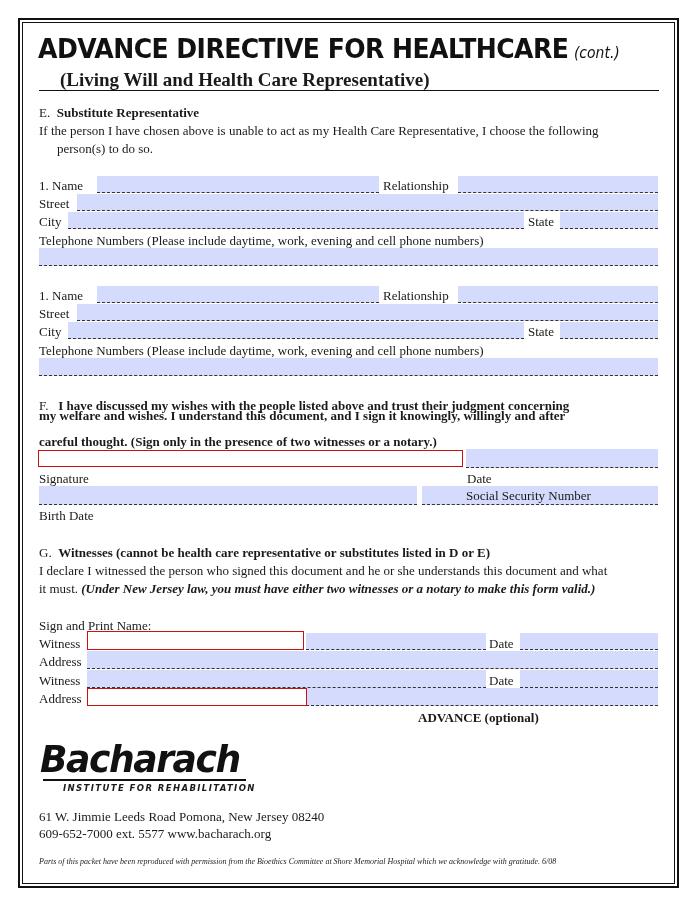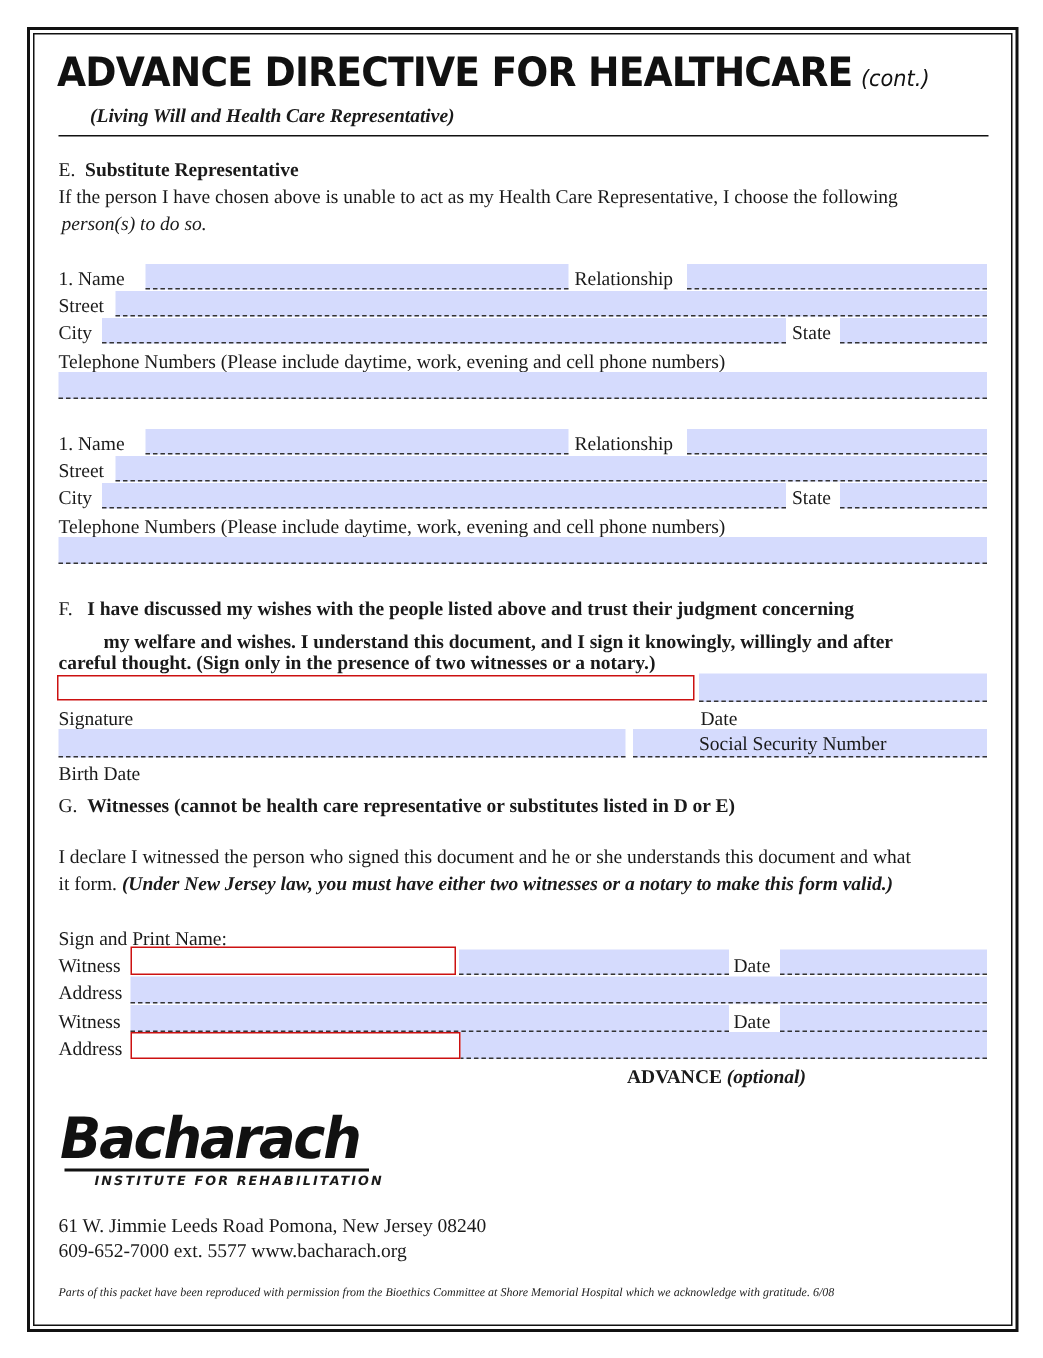--- a/index.html
+++ b/index.html
@@ -3,21 +3,21 @@
   <meta charset="utf-8">
   <style>
     * { box-sizing: border-box; margin: 0; padding: 0; }
     html, body { width: 695px; height: 905px; background: #ffffff; overflow: hidden; }
     body { position: relative; font-family: "Liberation Serif", "DejaVu Serif", serif; color: #1a1a1a; }
     .frame-outer { position: absolute; left: 18px; top: 18px; width: 661px; height: 870px; border: 2px solid #111; }
     .frame-inner { position: absolute; left: 22px; top: 22px; width: 653px; height: 862px; border: 1px solid #111; }
     .abs { position: absolute; white-space: nowrap; }
     .title { left: 38px; top: 33px; font-family: "DejaVu Sans", sans-serif; font-weight: bold; font-size: 27px; letter-spacing: -0.6px; color: #111; transform: scaleX(0.93); transform-origin: left top; }
     .title-cont { font-family: "DejaVu Sans", sans-serif; font-weight: normal; font-style: italic; font-size: 15px; margin-left: 6px; letter-spacing: 0; }
-    .subtitle { left: 60px; top: 69px; font-style: italic; font-weight: bold; font-size: 13px; }
+    .subtitle { left: 60px; top: 69px; font-weight: bold; font-size: 19px; }
     .rule { position: absolute; left: 39px; top: 90px; width: 620px; height: 1px; background: #111; }
     .t13 { font-size: 13px; }
     .bold { font-weight: bold; }
     .field { position: absolute; background: #d5dbfd; border-bottom: 1px dashed #333; height: 17px; }
     .field.red { background: #ffffff; border: 1.5px solid #cc1111; }
     .logo { left: 40px; top: 737px; font-family: "DejaVu Sans", sans-serif; font-weight: bold; font-style: italic; font-size: 38px; letter-spacing: -1.5px; color: #111; transform: scaleX(0.95); transform-origin: left top; }
     .logo-rule { position: absolute; left: 43px; top: 779px; width: 203px; height: 2px; background: #111; }
     .logo-tag { left: 42px; top: 783px; font-family: "DejaVu Sans", sans-serif; font-weight: bold; font-style: italic; font-size: 8.5px; letter-spacing: 1.4px; margin-left: 21px; }
     .small-note { left: 39px; top: 857px; font-style: italic; font-size: 8px; color: #222; }
   </style>
@@ -26,21 +26,21 @@
 
 <div class="frame-outer"></div>
 <div class="frame-inner"></div>
 
 <div class="abs title"><span>ADVANCE DIRECTIVE FOR HEALTHCARE</span><span class="title-cont">(cont.)</span></div>
 <div class="abs subtitle">(Living Will and Health Care Representative)</div>
 <div class="rule"></div>
 
 <div class="abs t13" style="left:39px;top:105px;"><span>E.</span>&nbsp; <span class="bold">Substitute Representative</span></div>
 <div class="abs t13" style="left:39px;top:123px;">If the person I have chosen above is unable to act as my Health Care Representative, I choose the following</div>
-<div class="abs t13" style="left:41px;top:141px;font-style:italic;">person(s) to do so.</div>
+<div class="abs t13" style="left:57px;top:141px;">person(s) to do so.</div>
 
 <div class="abs t13" style="left:39px;top:178px;">1.  Name</div>
 <div class="field" style="left:97px;top:176px;width:282px;"></div>
 <div class="abs t13" style="left:383px;top:178px;">Relationship</div>
 <div class="field" style="left:458px;top:176px;width:200px;"></div>
 
 <div class="abs t13" style="left:39px;top:196px;">Street</div>
 <div class="field" style="left:77px;top:194px;width:581px;"></div>
 
 <div class="abs t13" style="left:39px;top:214px;">City</div>
@@ -61,36 +61,36 @@
 
 <div class="abs t13" style="left:39px;top:324px;">City</div>
 <div class="field" style="left:68px;top:322px;width:456px;"></div>
 <div class="abs t13" style="left:528px;top:324px;">State</div>
 <div class="field" style="left:560px;top:322px;width:98px;"></div>
 
 <div class="abs t13" style="left:39px;top:343px;">Telephone Numbers (Please include daytime, work, evening and cell phone numbers)</div>
 <div class="field" style="left:39px;top:358px;width:619px;height:18px;"></div>
 
 <div class="abs t13" style="left:39px;top:398px;"><span>F.</span>&nbsp;&nbsp; <span class="bold">I have discussed my wishes with the people listed above and trust their judgment concerning</span></div>
-<div class="abs t13 bold" style="left:39px;top:420px;margin-left:30px;">my welfare and wishes. I understand this document, and I sign it knowingly, willingly and after</div>
+<div class="abs t13 bold" style="left:39px;top:408px;">my welfare and wishes. I understand this document, and I sign it knowingly, willingly and after</div>
 <div class="abs t13 bold" style="left:39px;top:434px;">careful thought. (Sign only in the presence of two witnesses or a notary.)</div>
 
 <div class="field red" style="left:38px;top:450px;width:425px;height:17px;"></div>
 <div class="field" style="left:466px;top:449px;width:192px;height:19px;"></div>
 <div class="abs t13" style="left:39px;top:471px;">Signature</div>
 <div class="abs t13" style="left:467px;top:471px;">Date</div>
 
 <div class="field" style="left:39px;top:486px;width:378px;height:19px;"></div>
 <div class="field" style="left:422px;top:486px;width:236px;height:19px;"></div>
 <div class="abs t13" style="left:39px;top:508px;">Birth Date</div>
 <div class="abs t13" style="left:466px;top:488px;text-align:right;">Social Security Number</div>
 
-<div class="abs t13" style="left:39px;top:529px;"><span>G.</span>&nbsp; <span class="bold">Witnesses (cannot be health care representative or substitutes listed in D or E)</span></div>
+<div class="abs t13" style="left:39px;top:545px;"><span>G.</span>&nbsp; <span class="bold">Witnesses (cannot be health care representative or substitutes listed in D or E)</span></div>
 <div class="abs t13" style="left:39px;top:563px;">I declare I witnessed the person who signed this document and he or she understands this document and what</div>
-<div class="abs t13" style="left:39px;top:581px;"><span>it form.</span> <span class="bold" style="font-style:italic;">(Under New Jersey law, you must have either two witnesses or a notary to make this form valid.)</span></div>
+<div class="abs t13" style="left:39px;top:581px;"><span>it must.</span> <span class="bold" style="font-style:italic;">(Under New Jersey law, you must have either two witnesses or a notary to make this form valid.)</span></div>
 
 <div class="abs t13" style="left:39px;top:618px;">Sign and Print Name:</div>
 
 <div class="abs t13" style="left:39px;top:636px;">Witness</div>
 <div class="field red" style="left:87px;top:631px;width:217px;height:19px;"></div>
 <div class="field" style="left:306px;top:633px;width:180px;height:17px;"></div>
 <div class="abs t13" style="left:489px;top:636px;">Date</div>
 <div class="field" style="left:520px;top:633px;width:138px;height:17px;"></div>
 
 <div class="abs t13" style="left:39px;top:654px;">Address</div>
@@ -98,21 +98,21 @@
 
 <div class="abs t13" style="left:39px;top:673px;">Witness</div>
 <div class="field" style="left:87px;top:670px;width:399px;height:18px;"></div>
 <div class="abs t13" style="left:489px;top:673px;">Date</div>
 <div class="field" style="left:520px;top:670px;width:138px;height:18px;"></div>
 
 <div class="abs t13" style="left:39px;top:691px;">Address</div>
 <div class="field" style="left:306px;top:688px;width:352px;height:18px;"></div>
 <div class="field red" style="left:87px;top:688px;width:220px;height:18px;"></div>
 
-<div class="abs t13" style="left:418px;top:710px;"><span class="bold">ADVANCE</span> <span class="bold" style="font-style:italic;">(optional)</span></div>
+<div class="abs t13" style="left:418px;top:710px;"><span class="bold">ADVANCE</span> <span class="bold" style="">(optional)</span></div>
 
 <div class="abs logo">Bacharach</div>
 <div class="logo-rule"></div>
 <div class="abs logo-tag">INSTITUTE FOR REHABILITATION</div>
 
 <div class="abs t13" style="left:39px;top:809px;">61 W. Jimmie Leeds Road Pomona, New Jersey   08240</div>
 <div class="abs t13" style="left:39px;top:826px;">609-652-7000 ext. 5577 www.bacharach.org</div>
 <div class="abs small-note">Parts of this packet have been reproduced with permission from the Bioethics Committee at Shore Memorial Hospital which we acknowledge with gratitude. 6/08</div>
 
 </body></html>

